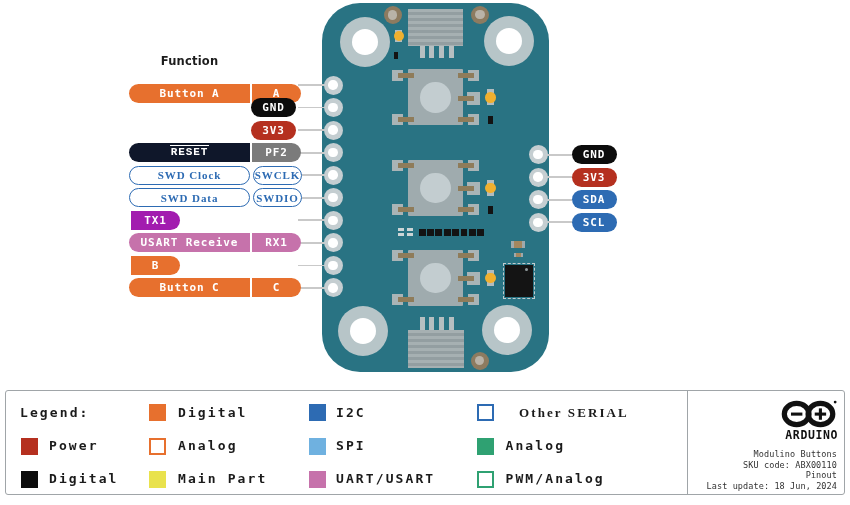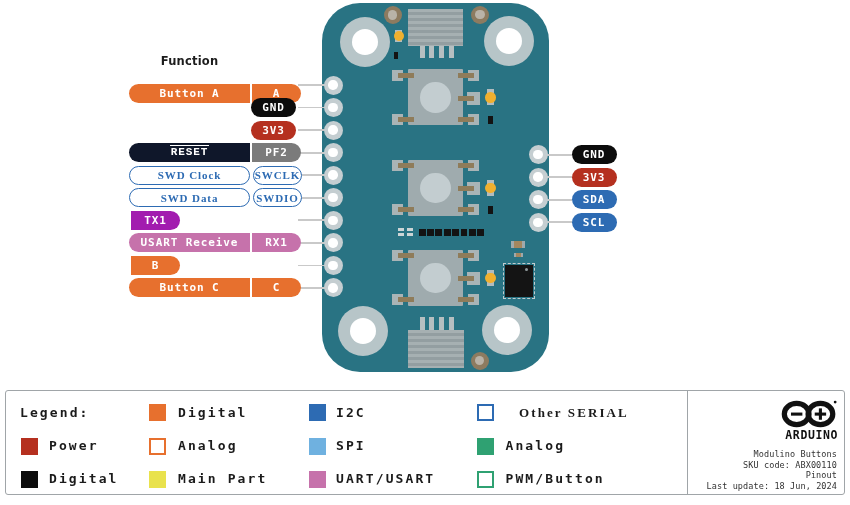--- a/index.html
+++ b/index.html
@@ -310,21 +310,21 @@
         <div class="legend-label" style="left: 330px; top: 12.7px;">I2C</div>
         <div class="legend-sq" style="left: 302.5px; top: 46.6px; background: rgb(111, 177, 224);"></div>
         <div class="legend-label" style="left: 330px; top: 46.1px;">SPI</div>
         <div class="legend-sq" style="left: 302.5px; top: 79.9px; background: rgb(198, 114, 171);"></div>
         <div class="legend-label" style="left: 330px; top: 79.4px;">UART/USART</div>
         <div class="legend-sq" style="left: 470.5px; top: 13.2px; background: rgb(255, 255, 255); border: 2.6px solid rgb(45, 107, 179);"></div>
         <div class="legend-label" style="left: 513px; top: 12.7px; font-family: Liberation Serif, serif;">Other SERIAL</div>
         <div class="legend-sq" style="left: 470.5px; top: 46.6px; background: rgb(47, 161, 114);"></div>
         <div class="legend-label" style="left: 499.5px; top: 46.1px;">Analog</div>
         <div class="legend-sq" style="left: 470.5px; top: 79.9px; background: rgb(255, 255, 255); border: 2.6px solid rgb(47, 161, 114);"></div>
-        <div class="legend-label" style="left: 499.5px; top: 79.4px;">PWM/Button</div>
+        <div class="legend-label" style="left: 499.5px; top: 79.4px;">PWM/Analog</div>
       </div>
     <div class="brand-divider"></div>
     <div class="brand">
       <svg class="brand-logo" viewBox="0 0 120 60">
         <ellipse cx="33" cy="31" rx="26" ry="22.5" fill="none" stroke="#111" stroke-width="11"></ellipse>
         <ellipse cx="83" cy="31" rx="26" ry="22.5" fill="none" stroke="#111" stroke-width="11"></ellipse>
         <rect x="21" y="28" width="24" height="6.5" fill="#111"></rect>
         <rect x="71" y="28" width="24" height="6.5" fill="#111"></rect>
         <rect x="79.7" y="19.2" width="6.5" height="24" fill="#111"></rect>
         <circle cx="114" cy="6" r="3" fill="#111"></circle>

